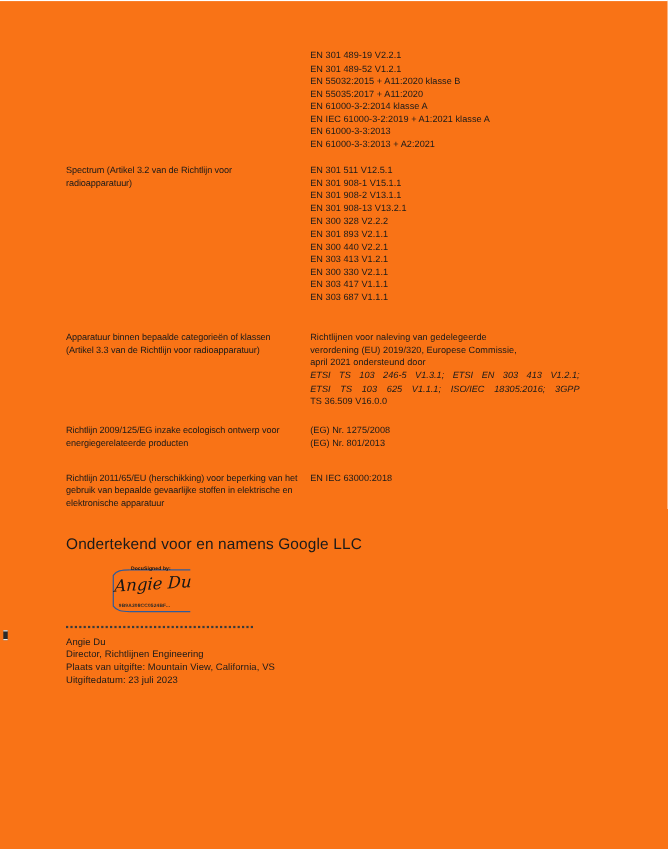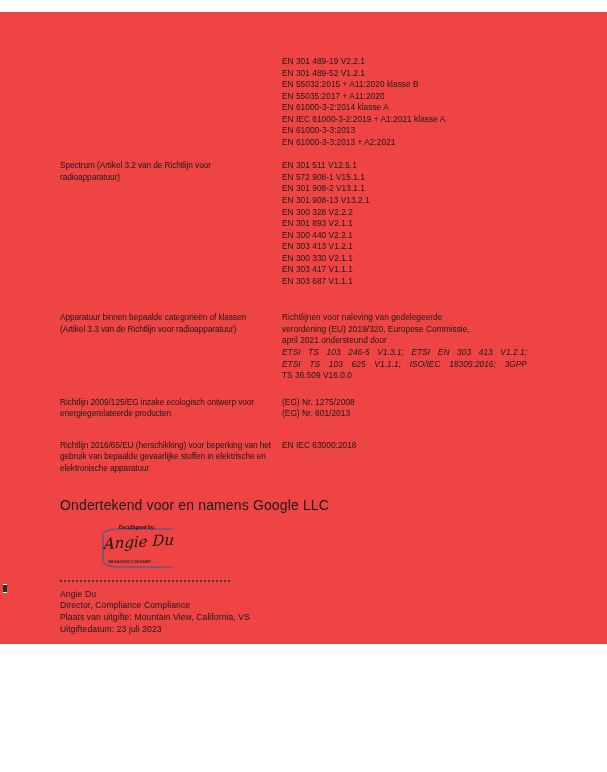--- a/index.html
+++ b/index.html
@@ -12,24 +12,24 @@
     width: 607px;
     height: 772px;
     position: relative;
     font-family: "Liberation Sans", sans-serif;
     color: #1a1a1a;
     overflow: hidden;
   }
 
   .page {
     position: absolute;
-    top: 12px; left: 0;
+    top: 1px; left: 0;
     width: 607px;
-    height: 632px;
-    background: #ef4444;
+    height: 772px;
+    background: #f97316;
   }
 
   
   .margin-mark {
     position: absolute;
     left: 3px;
     top: 572px;
     width: 4px;
     height: 7px;
     background: #2b2b2b;
@@ -180,21 +180,21 @@
         <span class="ln">EN IEC 61000-3-2:2019 + A1:2021 klasse A</span>
         <span class="ln">EN 61000-3-3:2013</span>
         <span class="ln">EN 61000-3-3:2013 + A2:2021</span>
       </div>
     </div>
 
     <div class="row row-spectrum">
       <div class="col-label">Spectrum (Artikel 3.2 van de Richtlijn voor radioapparatuur)</div>
       <div class="col-value">
         <span class="ln">EN 301 511 V12.5.1</span>
-        <span class="ln">EN 572 908-1 V15.1.1</span>
+        <span class="ln">EN 301 908-1 V15.1.1</span>
         <span class="ln">EN 301 908-2 V13.1.1</span>
         <span class="ln">EN 301 908-13 V13.2.1</span>
         <span class="ln">EN 300 328 V2.2.2</span>
         <span class="ln">EN 301 893 V2.1.1</span>
         <span class="ln">EN 300 440 V2.2.1</span>
         <span class="ln">EN 303 413 V1.2.1</span>
         <span class="ln">EN 300 330 V2.1.1</span>
         <span class="ln">EN 303 417 V1.1.1</span>
         <span class="ln">EN 303 687 V1.1.1</span>
       </div>
@@ -237,21 +237,21 @@
 
     <div class="row row-ecodesign">
       <div class="col-label">Richtlijn 2009/125/EG inzake ecologisch ontwerp voor energiegerelateerde producten</div>
       <div class="col-value">
         <span class="ln">(EG) Nr. 1275/2008</span>
         <span class="ln">(EG) Nr. 801/2013</span>
       </div>
     </div>
 
     <div class="row row-rohs">
-      <div class="col-label">Richtlijn 2016/65/EU (herschikking) voor beperking van het gebruik van bepaalde gevaarlijke stoffen in elektrische en elektronische apparatuur</div>
+      <div class="col-label">Richtlijn 2011/65/EU (herschikking) voor beperking van het gebruik van bepaalde gevaarlijke stoffen in elektrische en elektronische apparatuur</div>
       <div class="col-value">
         <span class="ln">EN IEC 63000:2018</span>
       </div>
     </div>
 
     <div class="signed-intro">Ondertekend voor en namens Google LLC</div>
 
     <div class="docusign-stamp">
       <svg class="ds-bracket" viewBox="0 0 150 44">
         <path d="M 52 3 C 44 3 40 4 37 8 L 37 36 C 40 40 44 41 52 41" fill="none" stroke="#2f5b9c" stroke-width="1.1"></path>
@@ -260,19 +260,19 @@
       </svg>
       <div class="ds-caption">DocuSigned by:</div>
       <div class="ds-signature">Angie Du</div>
       <div class="ds-id">9B9A308CC0524BF...</div>
     </div>
 
     <div class="sig-rule"></div>
 
     <div class="sig-details">
       <span class="ln">Angie Du</span>
-      <span class="ln">Director, Compliance Compliance</span>
+      <span class="ln">Director, Richtlijnen Engineering</span>
       <span class="ln">Plaats van uitgifte: Mountain View, California, VS</span>
       <span class="ln">Uitgiftedatum: 23 juli 2023</span>
     </div>
 
   </div>
 </div>
 
 </body></html>

